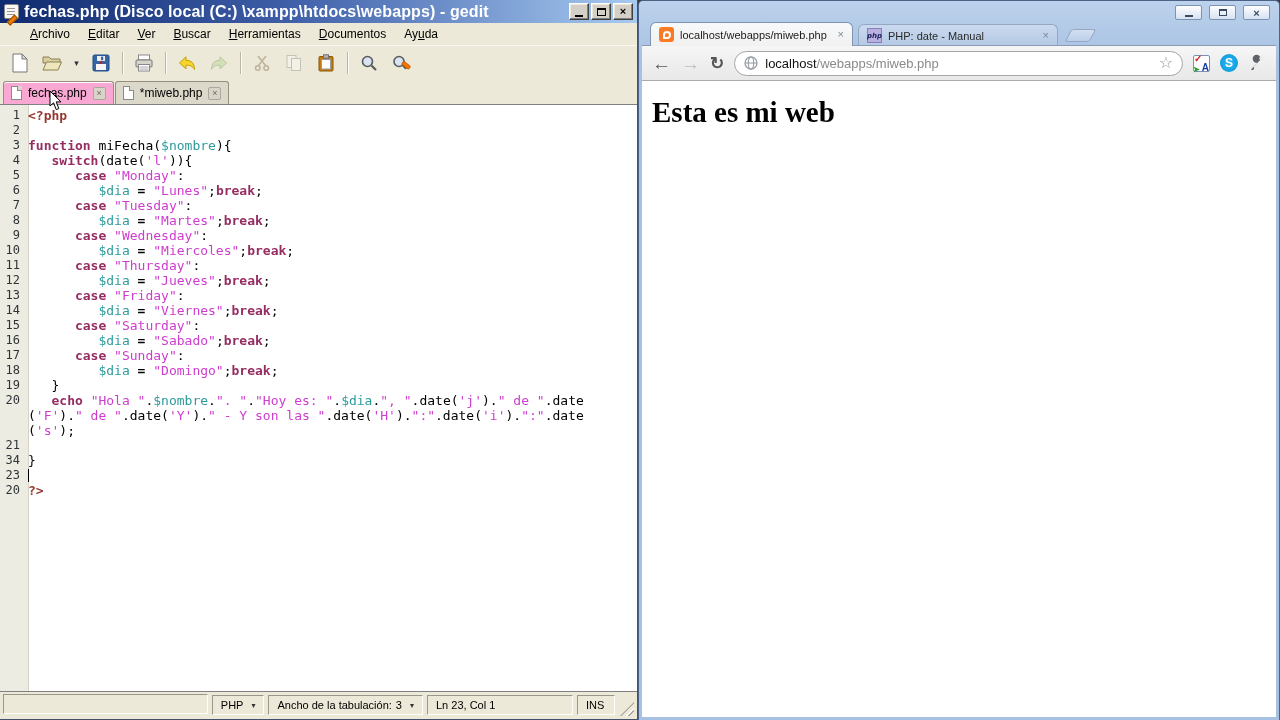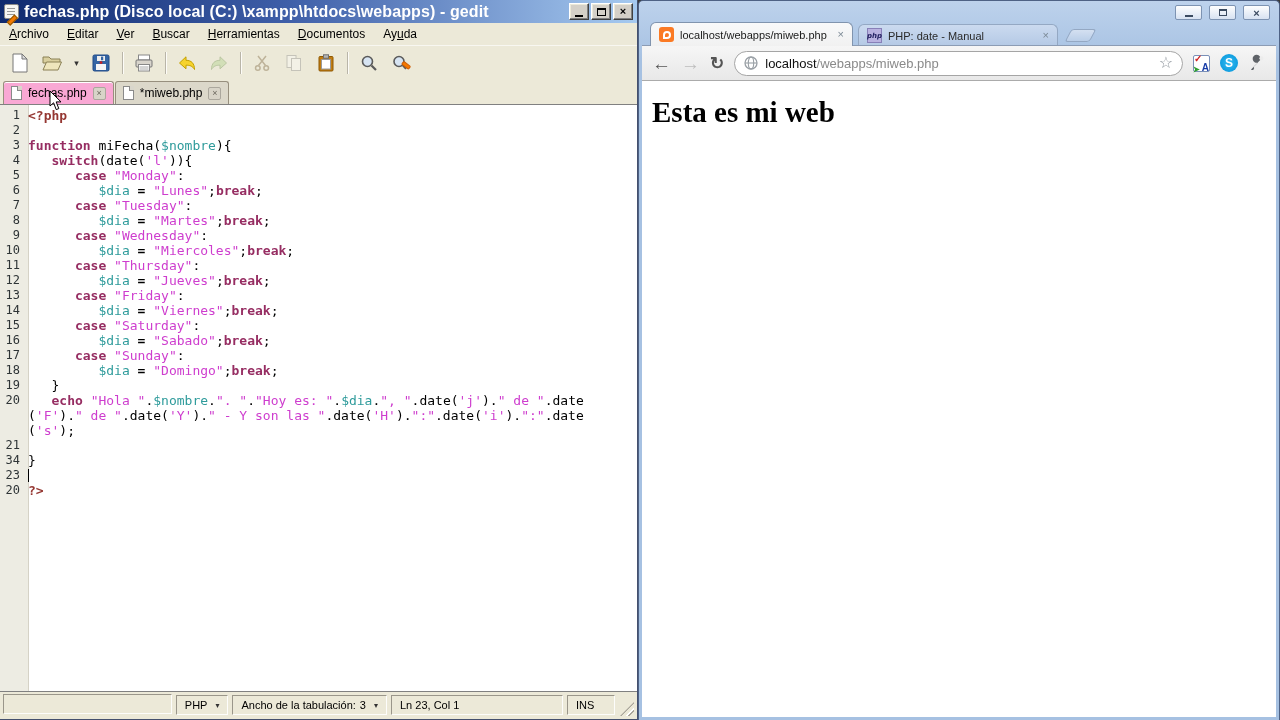--- a/index.html
+++ b/index.html
@@ -29,21 +29,21 @@
     width:20px; height:17px; background:#D4D0C8;
     border:1px solid; border-color:#FFFFFF #404040 #404040 #FFFFFF;
     box-shadow:inset -1px -1px 0 #808080, inset 1px 1px 0 #ECE9D8;
     display:flex; align-items:center; justify-content:center;
     font-size:10px; font-weight:bold; color:#000;
   }
   .glyph-min { width:8px; height:2px; background:#000; margin-top:9px; }
   .glyph-max { width:9px; height:8px; border:1px solid #000; border-top-width:2px; }
   .g-close-glyph { font-size:11px; line-height:11px; }
 
-  .g-menubar { height:23px; flex:0 0 23px; background:#ECE9D8; display:flex; align-items:center; padding-left:0; border-bottom:1px solid #F8F7F1; }
+  .g-menubar { height:23px; flex:0 0 23px; background:#ECE9D8; display:flex; align-items:center; padding-left:21px; border-bottom:1px solid #F8F7F1; }
   .menu-item { padding:3px 9px; font-size:12px; color:#000; }
   .menu-item u { text-underline-offset:1px; }
 
   .g-toolbar { height:33px; flex:0 0 33px; background:#ECE9D8; display:flex; align-items:center; padding:0 5px; gap:2px; }
   .tb-btn { width:30px; height:28px; display:flex; align-items:center; justify-content:center; border:1px solid transparent; }
   .tb-btn.narrow { width:15px; }
   .tb-sep { width:1px; height:22px; background:#B9B5A8; box-shadow:1px 0 0 #FDFCF8; margin:0 4px; }
   .tb-btn.disabled { opacity:.38; filter:grayscale(55%); }
   .tb-caret { font-size:9px; color:#333; }
 
@@ -391,24 +391,24 @@
     <div class="sb-box sb-fill"></div>
     <div class="sb-box">
       <span>PHP</span>
       <span class="sb-caret">▾</span>
     </div>
     <div class="sb-box">
       <span>Ancho de la tabulación:</span>
       <span style="margin-left:-4px;">3</span>
       <span class="sb-caret">▾</span>
     </div>
-    <div class="sb-box" style="width:172px;">
+    <div class="sb-box" style="width:146px;">
       <span>Ln 23, Col 1</span>
     </div>
-    <div class="sb-box" style="width:48px;">
+    <div class="sb-box" style="width:38px;">
       <span>INS</span>
     </div>
     <div class="sb-grip"></div>
   </div>
 </div>
 
 <div class="chrome-window">
 
   <div class="c-topstrip">
     <div class="c-winbtns">

